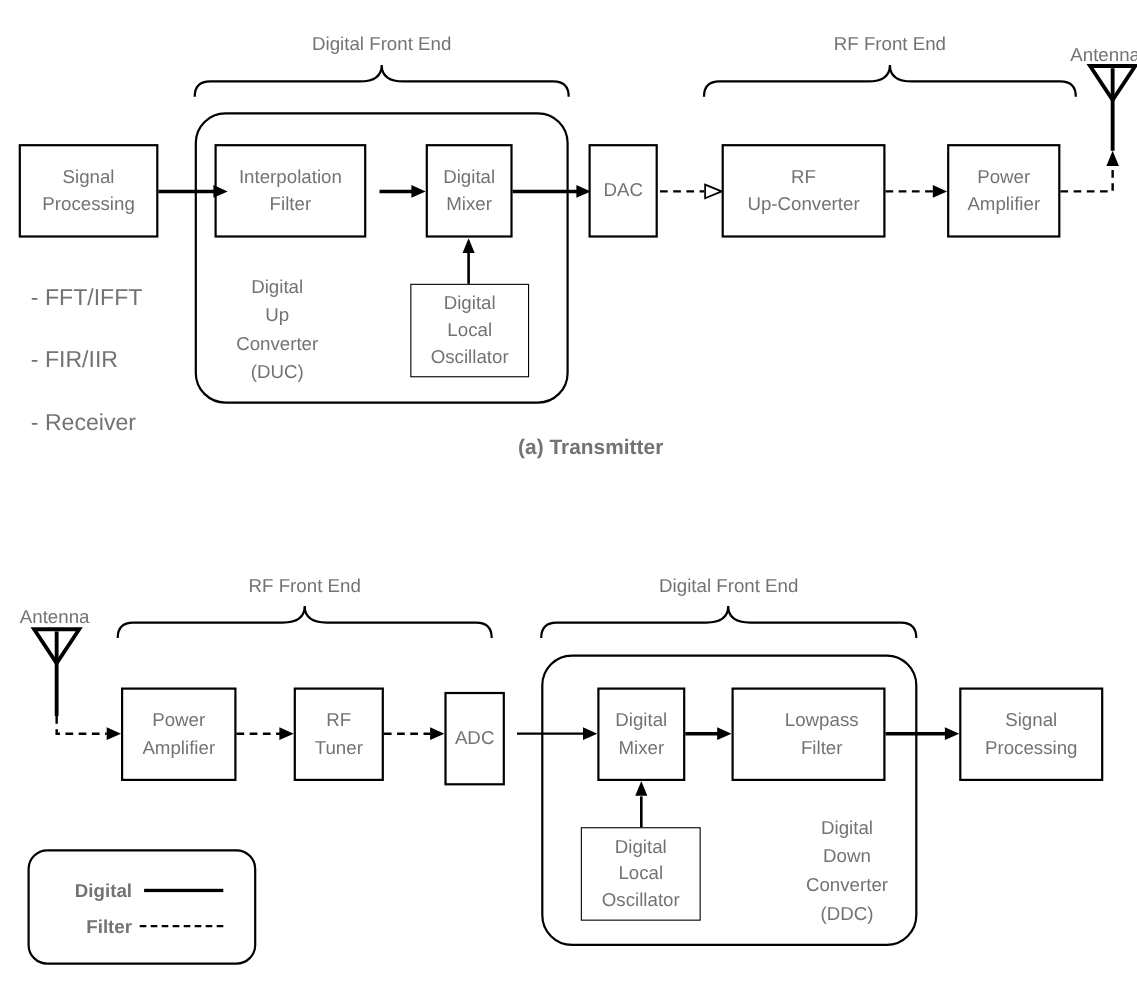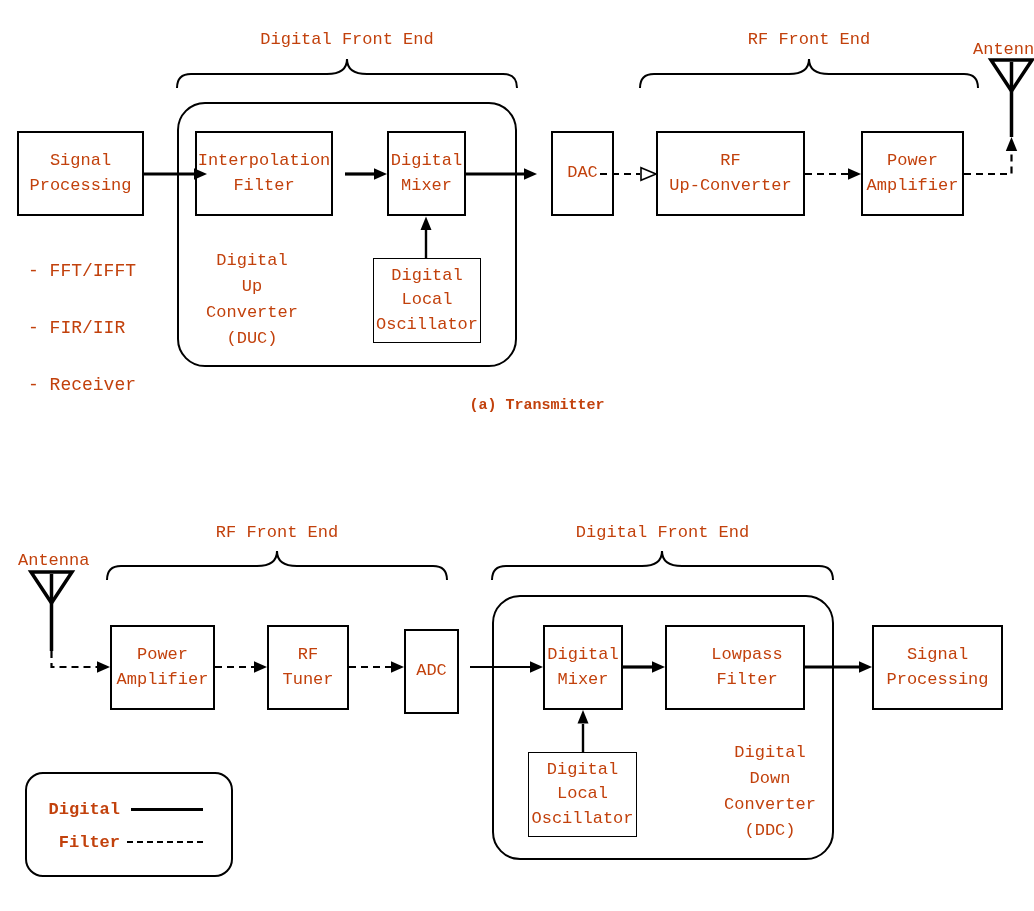--- a/index.html
+++ b/index.html
@@ -1,33 +1,33 @@
 <!DOCTYPE html>
 <html><head>
 <meta charset="utf-8">
 <style>
   html,body{margin:0;padding:0;background:#fff;}
   #stage{
     position:relative;width:1034px;height:911px;background:#fff;overflow:hidden;
-    font-family:Liberation Mono, monospace;color:#c2410c;
+    font-family:Liberation Sans, sans-serif;color:#737373;
   }
   .box{
     position:absolute;border:2px solid #000;background:#fff;box-sizing:border-box;
     display:flex;align-items:center;justify-content:center;text-align:center;
     font-size:17px;line-height:1.42;white-space:pre-line;
   }
   .container-round{
     position:absolute;border:2px solid #000;border-radius:28px;background:#fff;box-sizing:border-box;
   }
   .free-label{
     position:absolute;font-size:17px;text-align:center;white-space:pre-line;line-height:1.45;
   }
   .nowrap{white-space:nowrap;text-align:left;}
-  .caption{position:absolute;font-size:15px;font-weight:bold;text-align:center;}
-  .notes{position:absolute;font-size:18px;line-height:28.5px;white-space:pre-line;text-align:left;}
+  .caption{position:absolute;font-size:19px;font-weight:bold;text-align:center;}
+  .notes{position:absolute;font-size:21px;line-height:28.5px;white-space:pre-line;text-align:left;}
   .notes span{display:block;}
   .legend-label{position:absolute;font-size:17px;font-weight:bold;text-align:right;}
   .legend-line-solid{position:absolute;border-top:3px solid #000;}
   .legend-line-dashed{position:absolute;border-top:2px dashed #000;}
   svg.overlay{position:absolute;left:0;top:0;pointer-events:none;}
 </style>
 </head>
 <body>
 
 <div id="stage">
@@ -39,21 +39,21 @@
   <div class="free-label" style="left:177px;top:28px;width:340px;">Digital Front End</div>
   <div class="free-label" style="left:640px;top:28px;width:338px;">RF Front End</div>
   <div class="free-label nowrap" style="left:973px;top:38px;">Antenna</div>
 
   <div class="box" style="left:17px;top:131px;width:127px;height:85px;">Signal
 Processing</div>
   <div class="box" style="left:195px;top:131px;width:138px;height:85px;">Interpolation
 Filter</div>
   <div class="box" style="left:387px;top:131px;width:79px;height:85px;">Digital
 Mixer</div>
-  <div class="box" style="left:551px;top:131px;width:63px;height:85px;">DAC</div>
+  <div class="box" style="left:535px;top:131px;width:63px;height:85px;">DAC</div>
   <div class="box" style="left:656px;top:131px;width:149px;height:85px;">RF
 Up-Converter</div>
   <div class="box" style="left:861px;top:131px;width:103px;height:85px;">Power
 Amplifier</div>
   <div class="box" style="left:373px;top:258px;width:108px;height:85px;border-width:1.5px;">Digital
 Local
 Oscillator</div>
 
   <div class="free-label" style="left:182px;top:248px;width:140px;line-height:26px;">Digital
 Up

